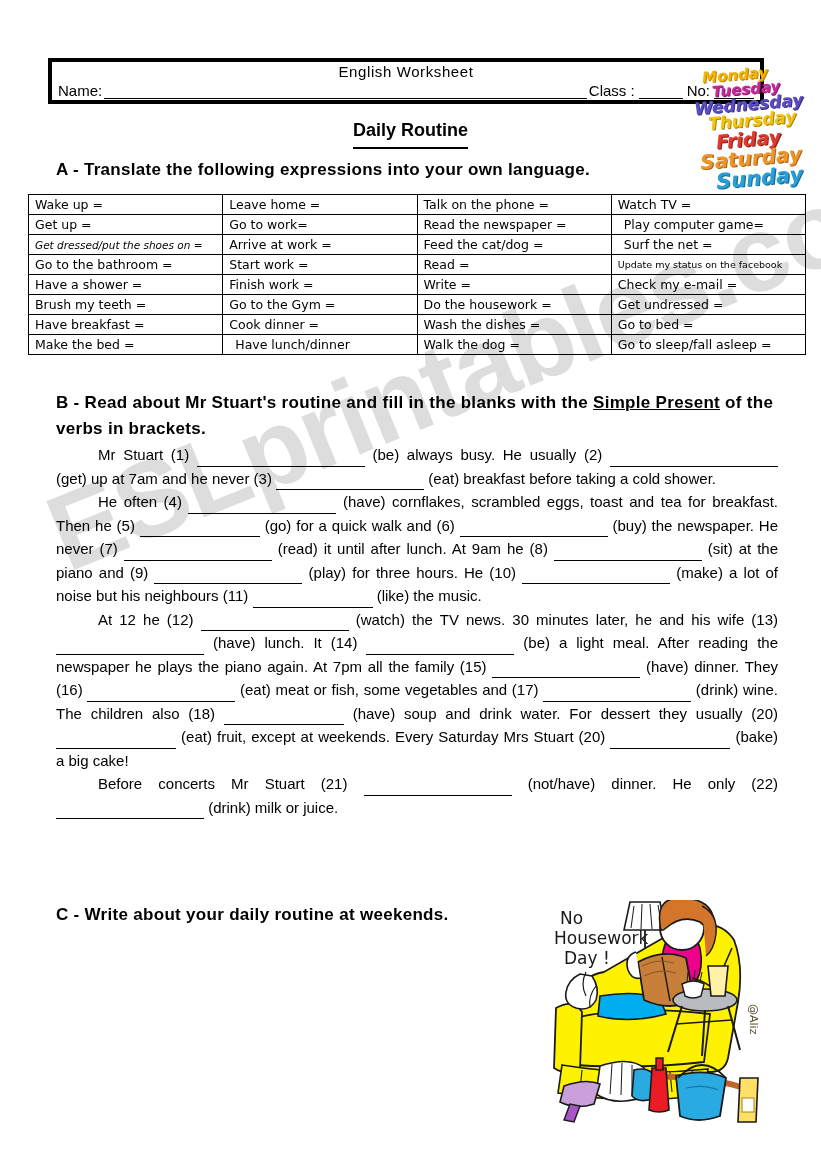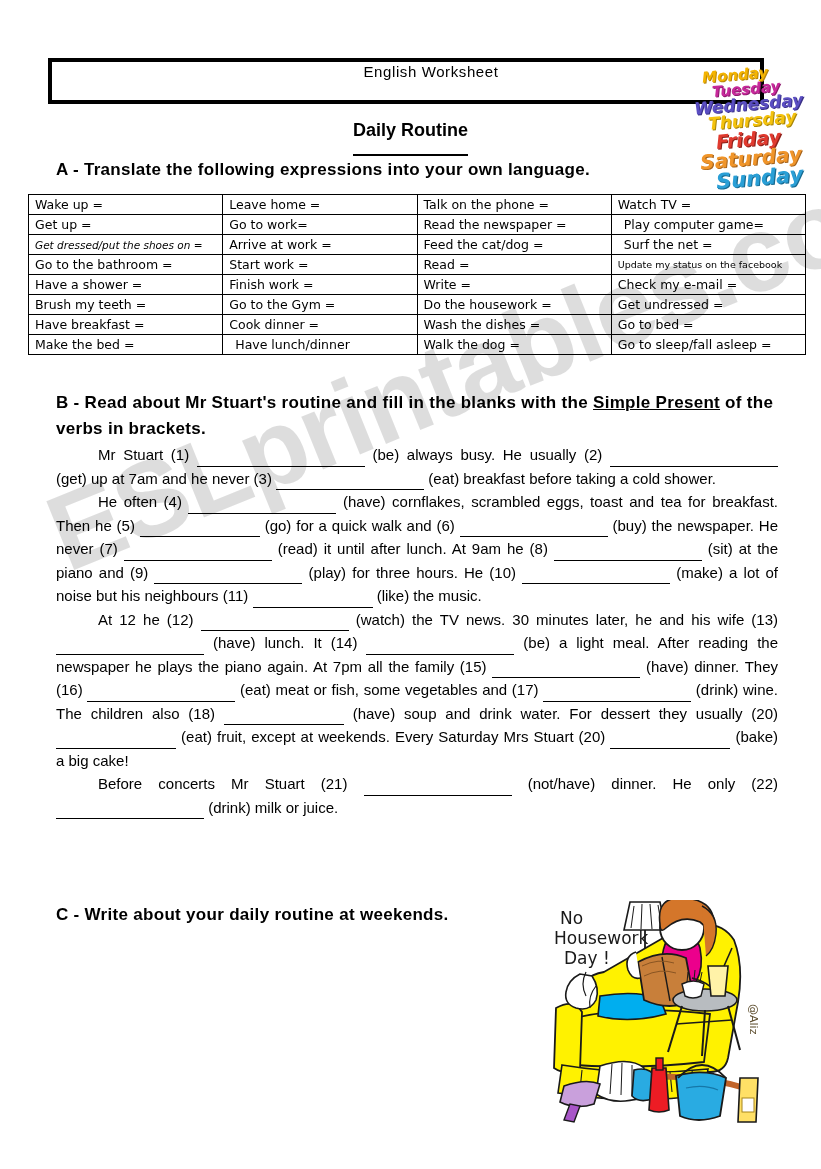--- a/index.html
+++ b/index.html
@@ -53,21 +53,20 @@
     border: 1px solid #000;
   }
   .hb-title {
     position: absolute;
     top: 1px;
     left: 0;
     width: 100%;
     text-align: center;
     font-size: 15px;
     letter-spacing: 0.6px;
-    margin-left: 25px;
   }
   .hb-row {
     position: absolute;
     bottom: 1px;
     left: 6px;
     right: 6px;
     display: flex;
     align-items: flex-end;
     font-size: 15px;
   }
@@ -105,21 +104,21 @@
     left: 0;
     top: 120px;
     width: 821px;
     text-align: center;
     font-size: 18px;
     font-weight: bold;
     z-index: 12;
   }
   .doc-title span {
     border-bottom: 2px solid #000;
-    padding-bottom: 14px;
+    padding-bottom: 7px;
   }
 
   
   .section-heading {
     position: absolute;
     font-size: 17px;
     font-weight: bold;
     letter-spacing: 0.3px;
     z-index: 12;
   }
@@ -187,20 +186,28 @@
   .illustration svg { display: block; }
 </style>
 </head>
 <body>
 
 <div class="watermark">ESLprintables.com</div>
 
 <div class="header-box">
   <div class="header-box-inner">
     <div class="hb-title">English Worksheet</div>
+    <div class="hb-row">
+      <span class="hb-label">Name:</span>
+      <span class="rule grow"></span>
+      <span class="hb-label">Class :</span>
+      <span class="rule w44"></span>
+      <span class="hb-label">No:</span>
+      <span class="rule w40"></span>
+    </div>
   </div>
 </div>
 
 <div class="days-art">
   <div class="day-word" style="left:12px; top:6px;  font-size:15px; color:#f4b400; text-shadow:1px 1px 0 #b8860b; transform:rotate(-5deg);">Monday</div>
   <div class="day-word" style="left:22px; top:20px; font-size:15px; color:#c7299b; text-shadow:1px 1px 0 #8c1a6c; transform:rotate(-5deg);">Tuesday</div>
   <div class="day-word" style="left:4px;  top:34px; font-size:17px; color:#5b4ec2; text-shadow:1px 1px 0 #3a3186; transform:rotate(-5deg);">Wednesday</div>
   <div class="day-word" style="left:18px; top:50px; font-size:17px; color:#f4c20d; text-shadow:1px 1px 0 #a8860a; transform:rotate(-5deg);">Thursday</div>
   <div class="day-word" style="left:26px; top:68px; font-size:19px; color:#e03a2f; text-shadow:1px 1px 0 #8e211a; transform:rotate(-5deg);">Friday</div>
   <div class="day-word" style="left:10px; top:86px; font-size:20px; color:#f0952a; text-shadow:1px 1px 0 #a5621a; transform:rotate(-5deg);">Saturday</div>

